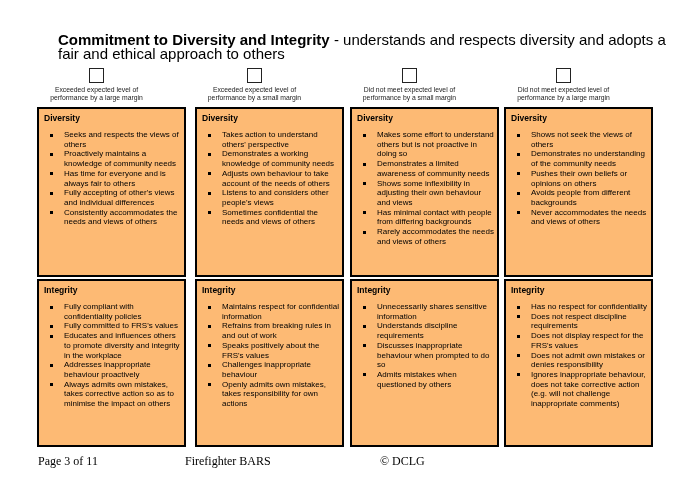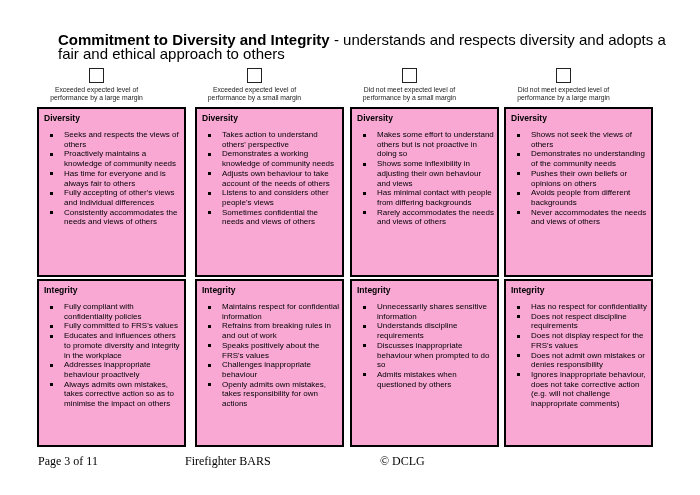--- a/index.html
+++ b/index.html
@@ -19,21 +19,21 @@
   .rating-head{height:39px;text-align:center;padding-right:30px;box-sizing:border-box;}
   .checkbox{
     display:inline-block;width:13px;height:13px;border:1px solid #222;
     background:#fff;vertical-align:top;margin-bottom:2px;
   }
   .caption{
     font-size:6.8px;line-height:7.6px;color:#222;
     width:118px;margin:0 auto;
   }
   .box{
-    border:2px solid #000;box-sizing:border-box;background:#f9a8d4;
+    border:2px solid #000;box-sizing:border-box;background:#fdba74;
     padding:4px 3px 0 0;
   }
   .box.diversity{height:170px;}
   .box.integrity{height:168px;margin-top:2px;}
   .box-heading{
     font-weight:bold;font-size:8.5px;line-height:10px;padding-left:5px;color:#000;
   }
   .box ul{
     list-style:none;margin:7px 0 0 0;padding:0;
   }
@@ -114,20 +114,21 @@
 
   <div class="col c2">
     <div class="rating-head">
       <span class="checkbox"></span>
       <div class="caption">Did not meet expected level of performance by a small margin</div>
     </div>
     <div class="box diversity">
       <div class="box-heading">Diversity</div>
       <ul>
           <li>Makes some effort to understand others but is not proactive in doing so</li>
+          <li>Demonstrates a limited awareness of community needs</li>
           <li>Shows some inflexibility in adjusting their own behaviour and views</li>
           <li>Has minimal contact with people from differing backgrounds</li>
           <li>Rarely accommodates the needs and views of others</li>
         </ul>
     </div>
     <div class="box integrity">
       <div class="box-heading">Integrity</div>
       <ul>
           <li>Unnecessarily shares sensitive information</li>
           <li>Understands discipline requirements</li>

